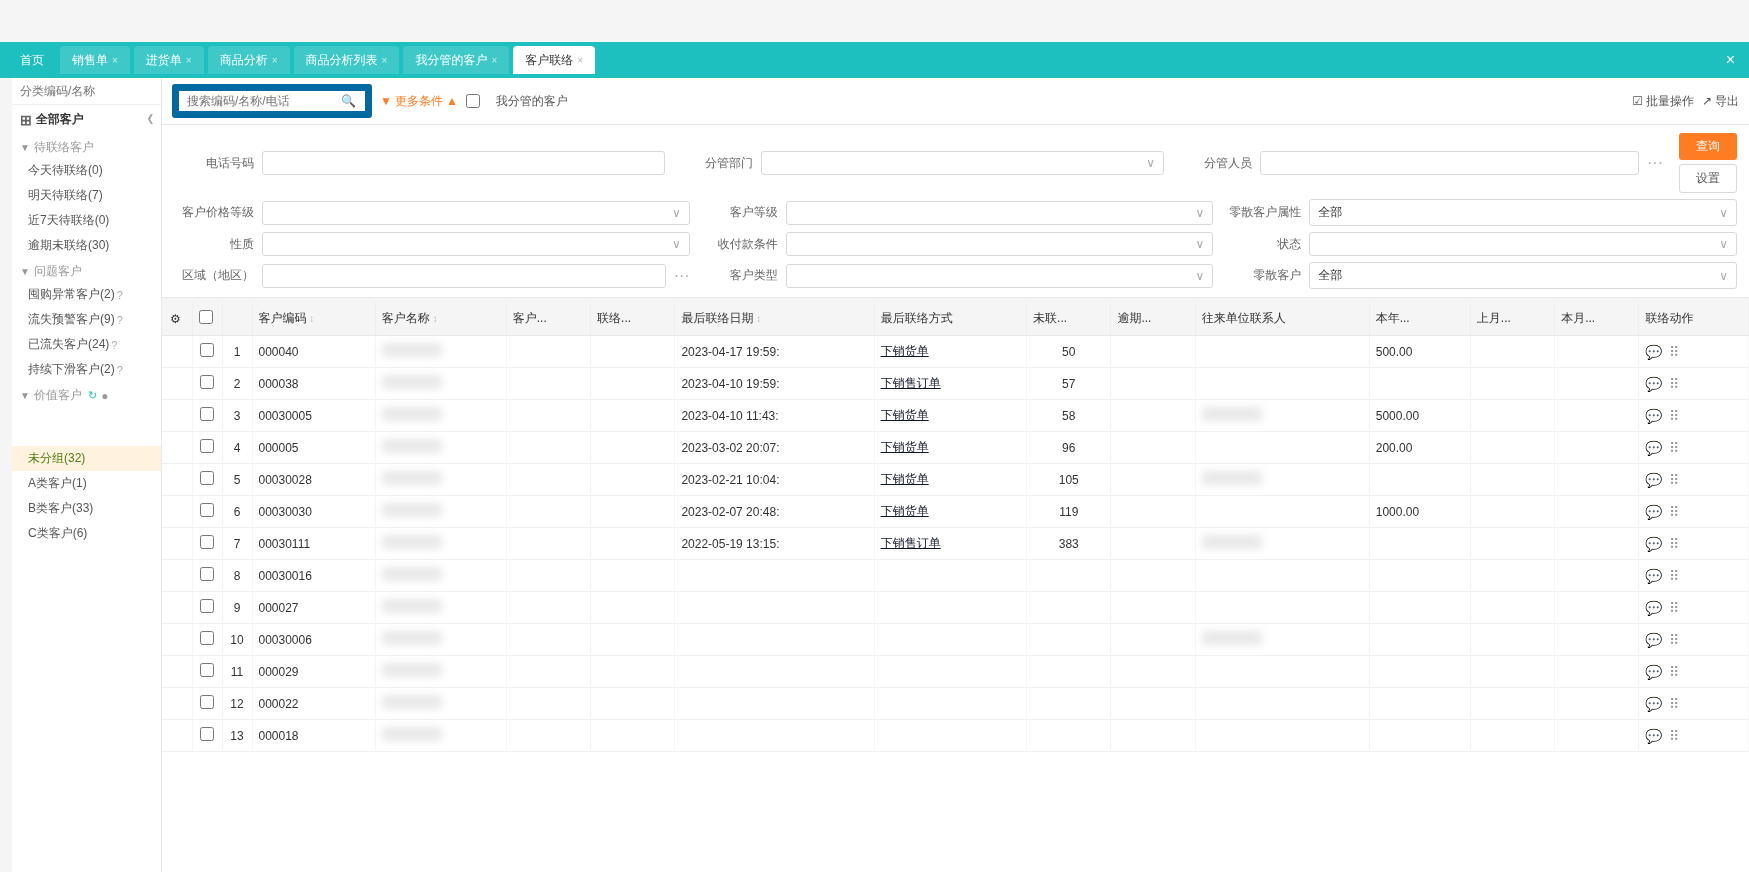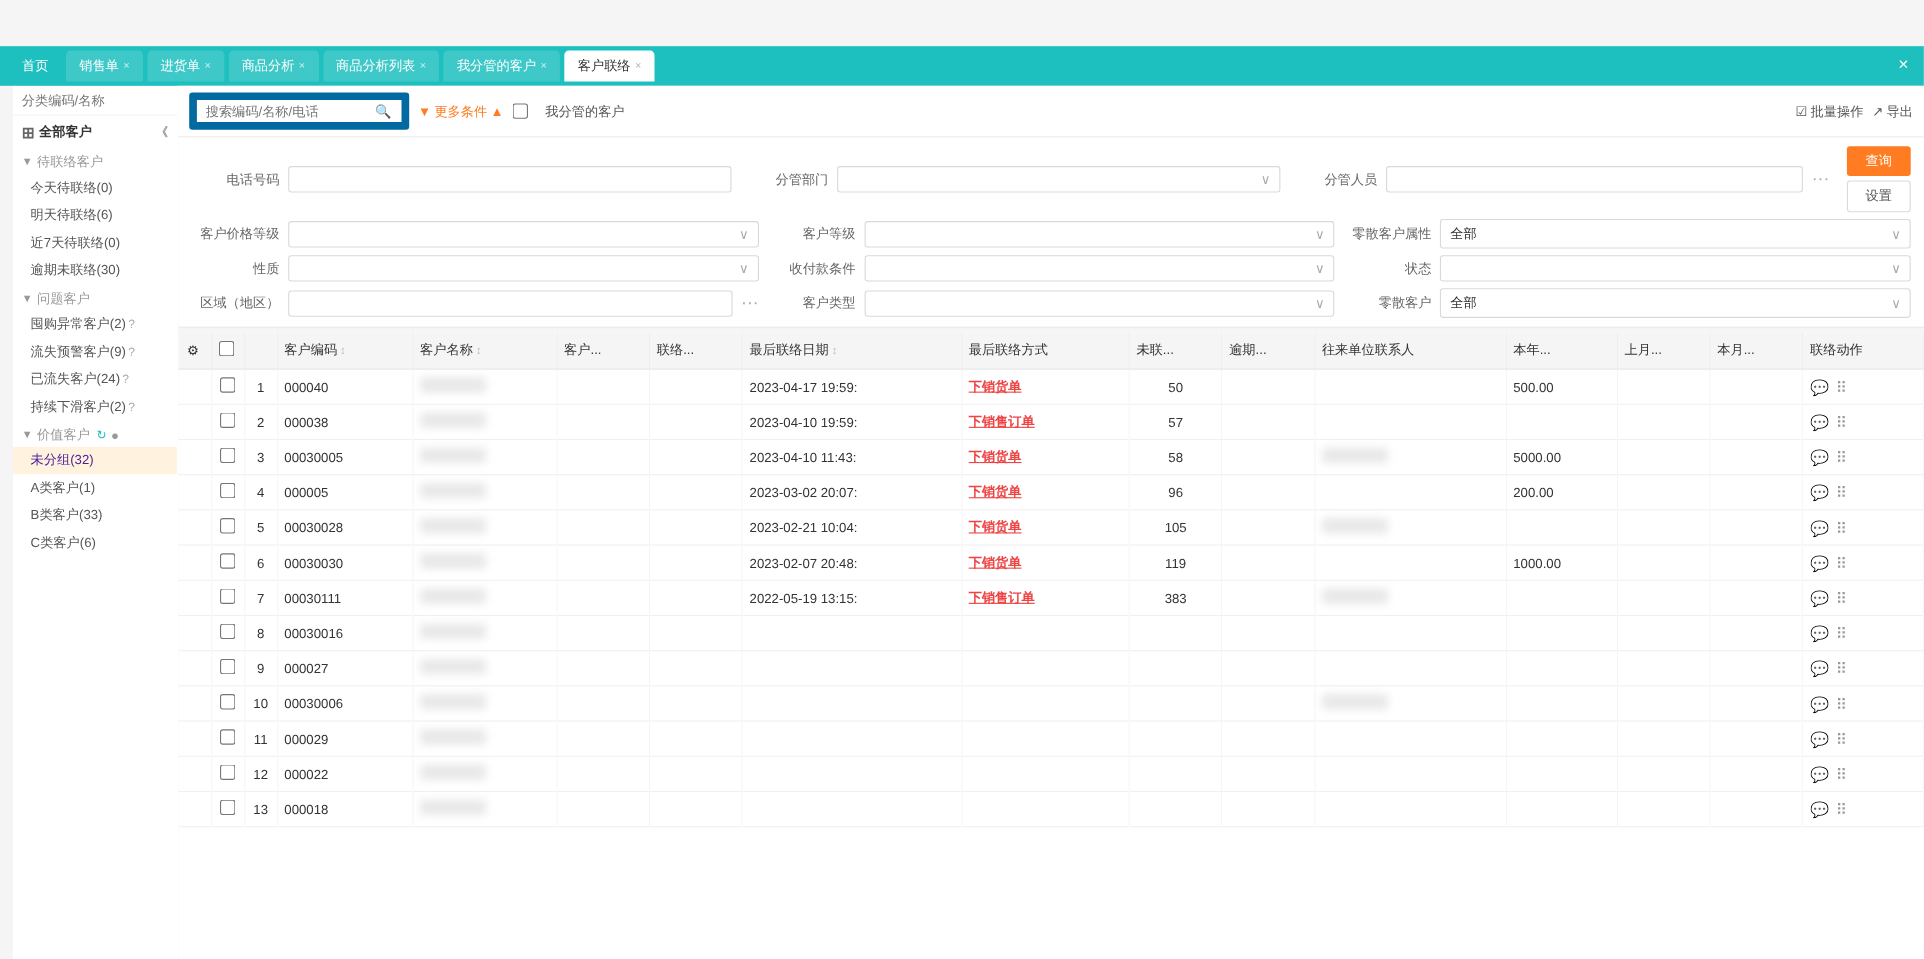--- a/index.html
+++ b/index.html
@@ -91,21 +91,21 @@
       gap: 4px;
     }
     .sidebar-group-label .arrow { font-size: 10px; }
     .sidebar-item {
       padding: 4px 8px 4px 16px;
       color: #555;
       cursor: pointer;
       display: flex;
       align-items: center;
     }
-    .sidebar-item.active { background: #fff3e0; color: #4c1d95; }
+    .sidebar-item.active { background: #fff3e0; color: #4d7c0f; margin-top: 40px; }
 
     
     .content-area {
       flex: 1;
       display: flex;
       flex-direction: column;
       overflow: hidden;
       background: #f5f5f5;
     }
 
@@ -239,21 +239,21 @@
     tbody tr {
       border-bottom: 1px solid #f0f0f0;
     }
     tbody td {
       padding: 7px 6px;
       color: #333;
       white-space: nowrap;
       border-right: 1px solid #f5f5f5;
     }
     .td-center { text-align: center; }
-    .link-text { color: #ef4444; cursor: pointer; text-decoration: underline; font-weight: bold; }
+    .link-text { color: #0f172a; cursor: pointer; text-decoration: underline; }
     .blurred {
       filter: blur(4px);
       background: #e8e8e8;
       border-radius: 3px;
       display: inline-block;
       min-width: 60px;
       height: 14px;
     }
     .action-icons { display: flex; gap: 6px; align-items: center; }
     .action-icon { color: #999; cursor: pointer; font-size: 14px; }
@@ -340,21 +340,21 @@
     </div>
 
     <div class="sidebar-group-label">
       <span class="arrow">▼</span>
       <span>待联络客户</span>
     </div>
     <div class="sidebar-item">
       <span>今天待联络(0)</span>
     </div>
     <div class="sidebar-item">
-      <span>明天待联络(6)</span>
+      <span>明天待联络(7)</span>
     </div>
     <div class="sidebar-item">
       <span>近7天待联络(0)</span>
     </div>
     <div class="sidebar-item">
       <span>逾期未联络(30)</span>
     </div>
 
     <div class="sidebar-group-label">
       <span class="arrow">▼</span>

